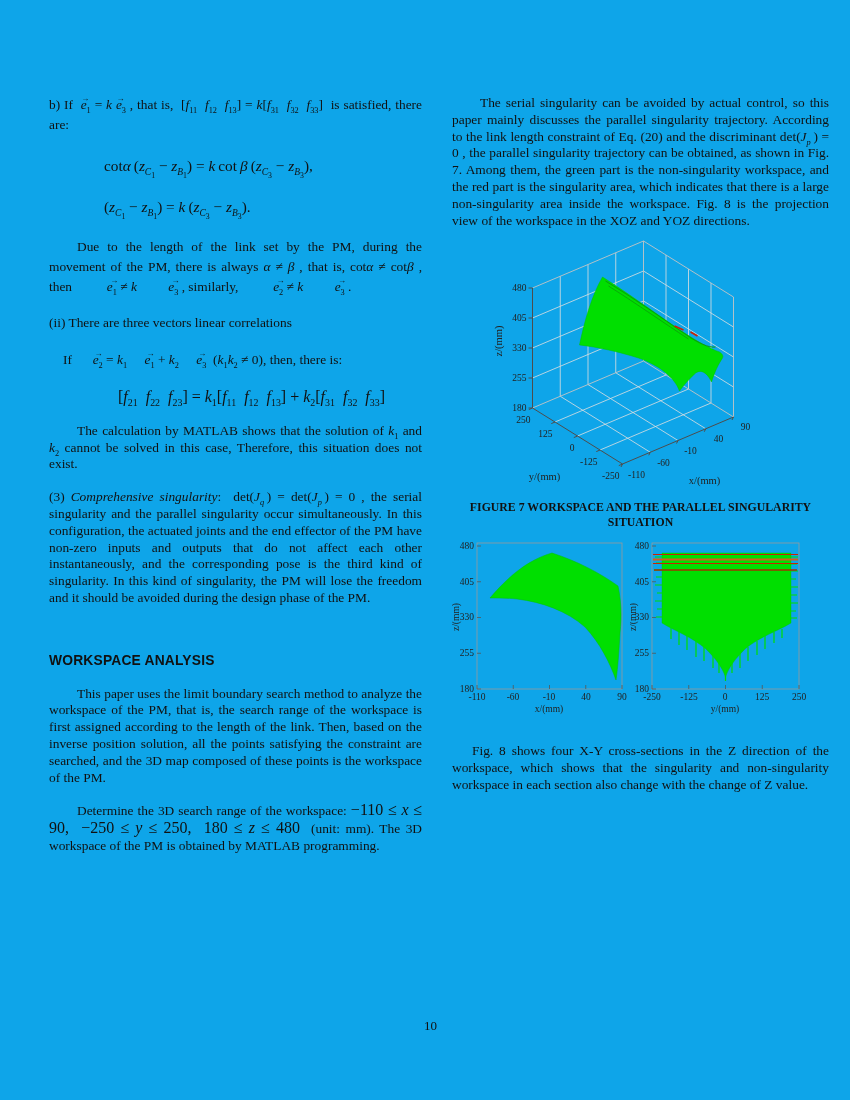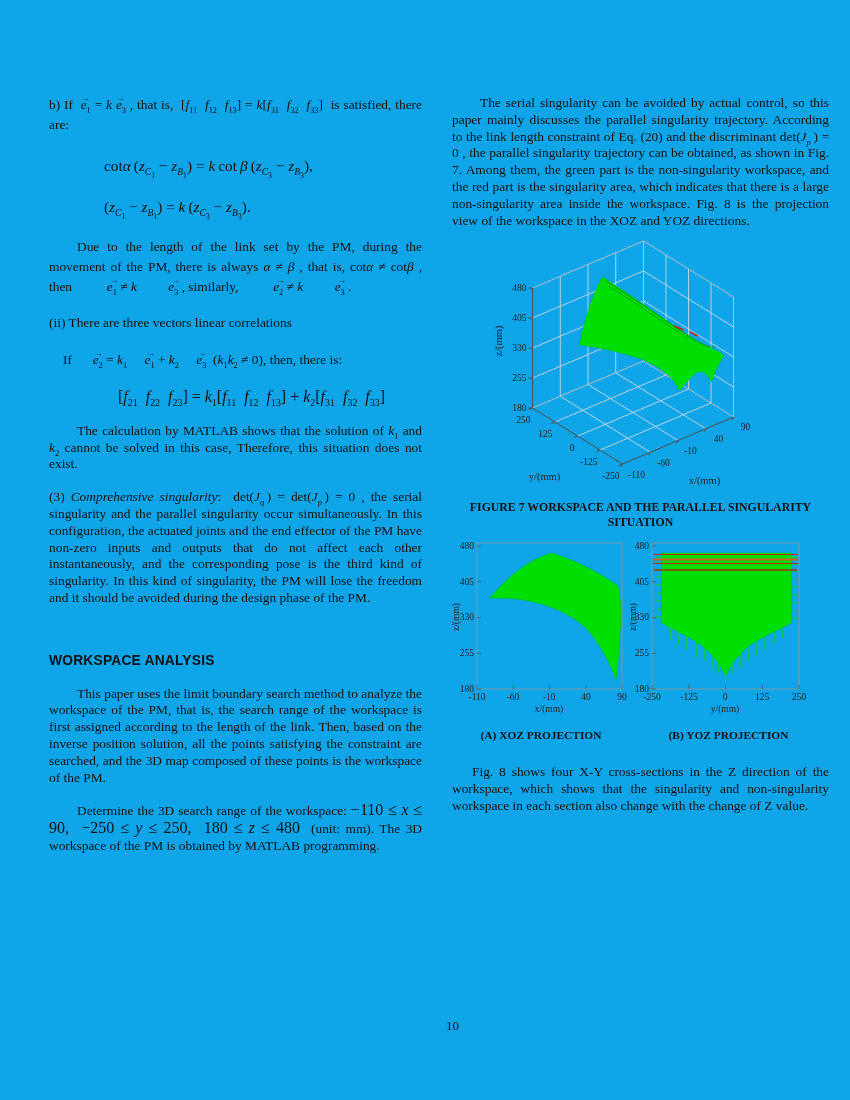--- a/index.html
+++ b/index.html
@@ -26,21 +26,21 @@
   .m{font-size:16px;}
   .sans-head{font-family:"Liberation Sans",sans-serif;font-weight:bold;font-size:13.8px;
              margin-top:46px;text-align:left;letter-spacing:0.2px;}
   .figcap{font-weight:bold;text-align:center;font-size:11.8px;line-height:14.5px;margin:8px auto 0 auto;width:92%;}
   .fig7-wrap{margin-top:10px;}
   .fig8-row{display:flex;margin-top:6px;}
   .subcap-row{display:flex;margin-top:4px;}
   .subcap{font-weight:bold;text-align:center;font-size:11.4px;}
   .subcap.a{width:178px;}
   .subcap.b{width:197px;}
-  .page-num{position:absolute;left:446px;top:1018px;font-size:13px;}
+  .page-num{position:absolute;left:424px;top:1018px;font-size:13px;}
   svg text{font-family:"Liberation Serif",serif;font-size:9.5px;fill:#222;}
   svg .axt{font-size:10.5px;}
 </style>
 </head>
 <body>
 
 <div class="page">
 
   <div id="col-left" class="col">
     <p class="roomy">b) If&nbsp; <span class="v">e</span><sub>1</sub> = <i>k</i> <span class="v">e</span><sub>3</sub> , that is,&nbsp; [<i>f</i><sub>11</sub>&nbsp; <i>f</i><sub>12</sub>&nbsp; <i>f</i><sub>13</sub>] = <i>k</i>[<i>f</i><sub>31</sub>&nbsp; <i>f</i><sub>32</sub>&nbsp; <i>f</i><sub>33</sub>]&nbsp; is satisfied, there are:</p>
@@ -179,22 +179,18 @@
           <text x="48" y="165">-125</text>
           <text x="84" y="165">0</text>
           <text x="121" y="165">125</text>
           <text x="158" y="165">250</text>
         </g>
         <text x="84" y="177" text-anchor="middle" font-size="9">y/(mm)</text>
         <text x="-5" y="82" text-anchor="middle" font-size="9" transform="rotate(-90 -5,82)">z/(mm)</text>
       </svg>
     </div>
 
-    <div class="subcap-row">
-      <div class="subcap a">(A) XOZ PROJECTION</div>
-      <div class="subcap b">(B) YOZ PROJECTION</div>
-    </div>
 
     <p class="gap20" style="text-indent:20px;">Fig. 8 shows four X-Y cross-sections in the Z direction of the workspace, which shows that the singularity and non-singularity workspace in each section also change with the change of Z value.</p>
   </div>
 
   <div class="page-num">10</div>
 </div>
 
 </body></html>

